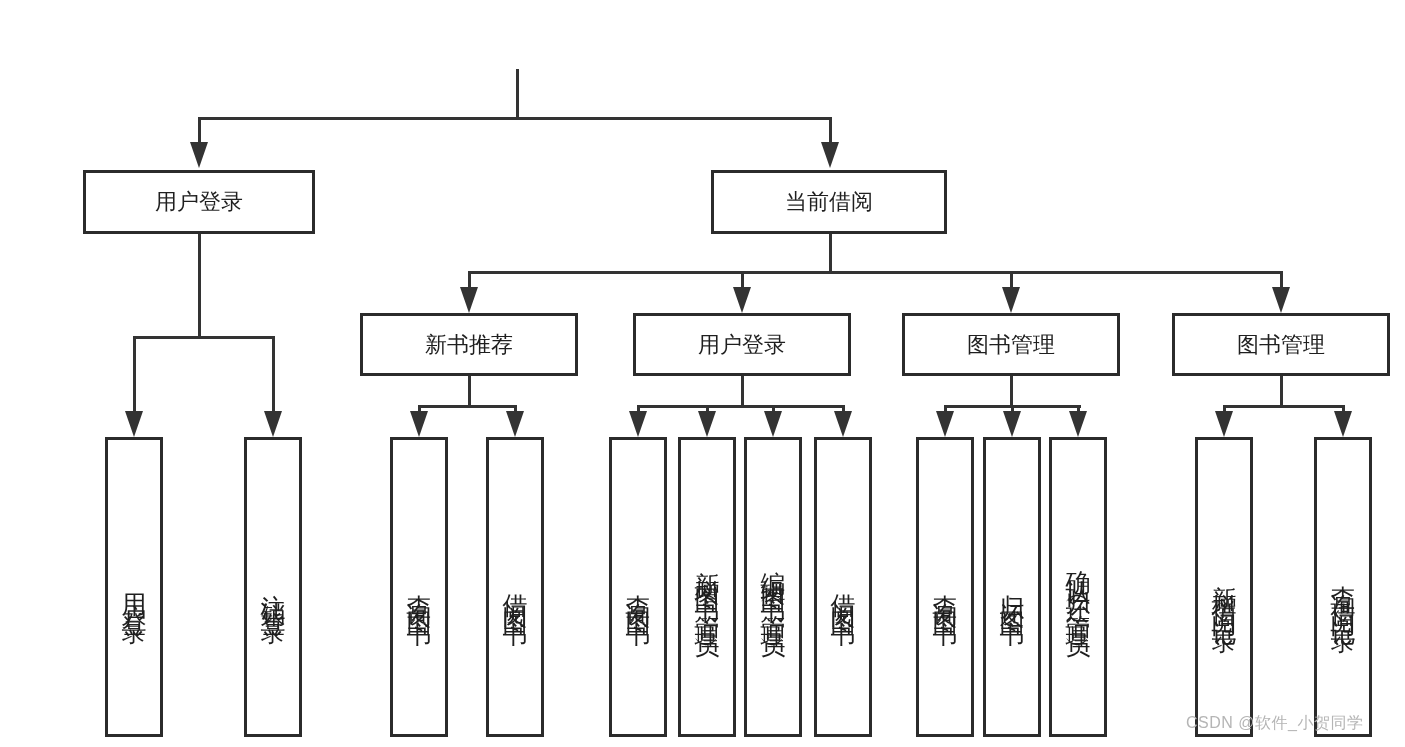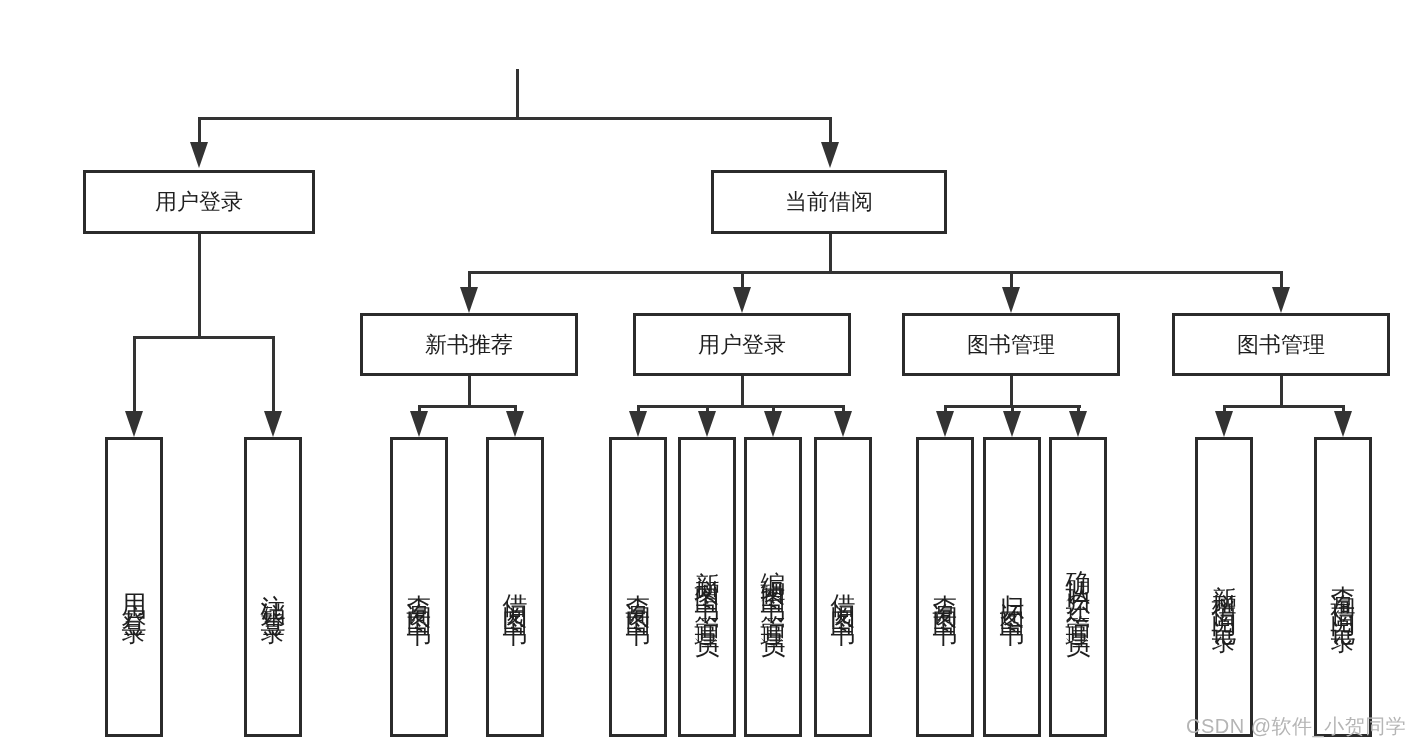--- a/index.html
+++ b/index.html
@@ -41,21 +41,21 @@
   .hline{height:3px;}
   .vline{width:3px;}
   .arrow{
     position:absolute;width:0;height:0;z-index:1;
     border-left:9px solid transparent;
     border-right:9px solid transparent;
     border-top:26px solid var(--line);
   }
   .watermark{
     position:absolute;left:1186px;top:713px;
-    font-size:20px;color:var(--wm);
+    font-size:16px;color:var(--wm);
     letter-spacing:0.5px;white-space:nowrap;z-index:10;
   }
 </style>
 </head>
 <body>
 
 <div id="canvas">
 
   <div class="vline" style="left:516px;top:69px;height:48px;"></div>
   <div class="hline" style="left:198px;top:117px;width:634px;"></div>

